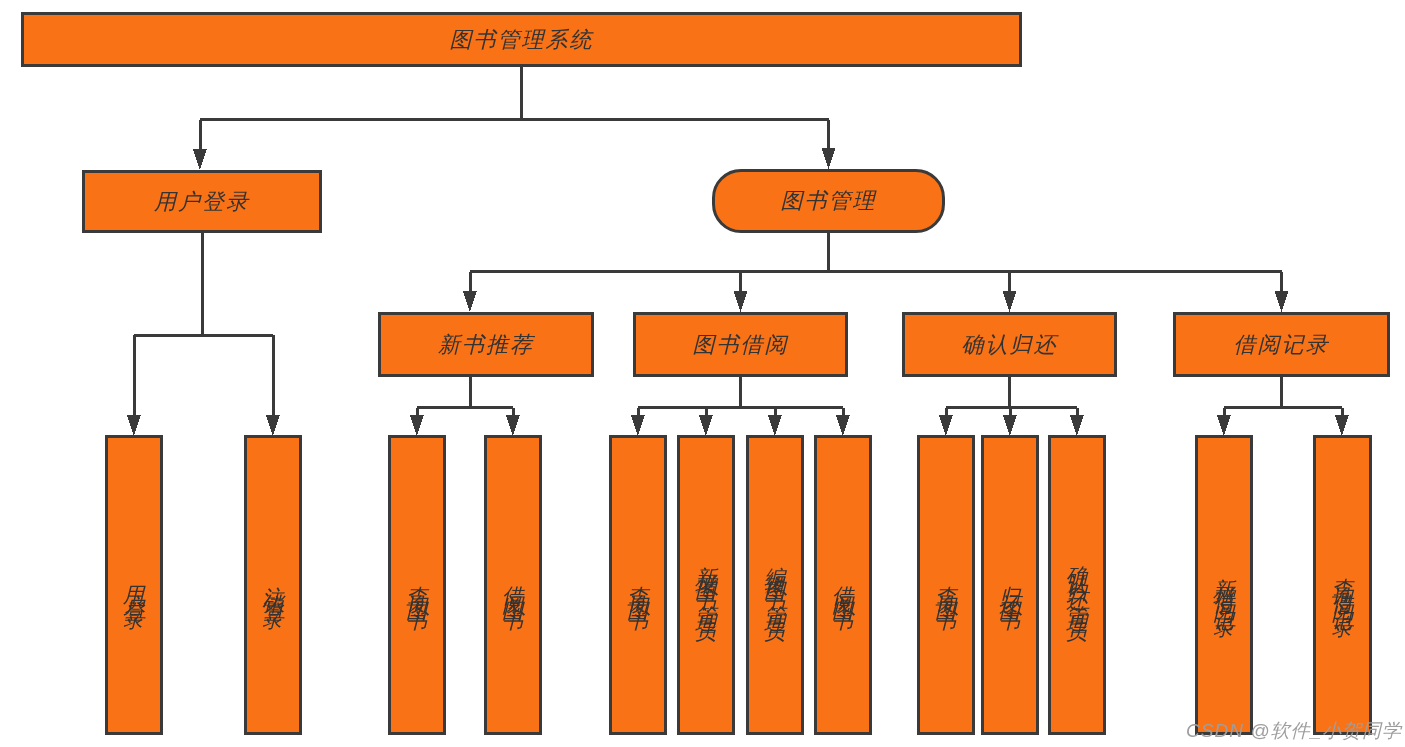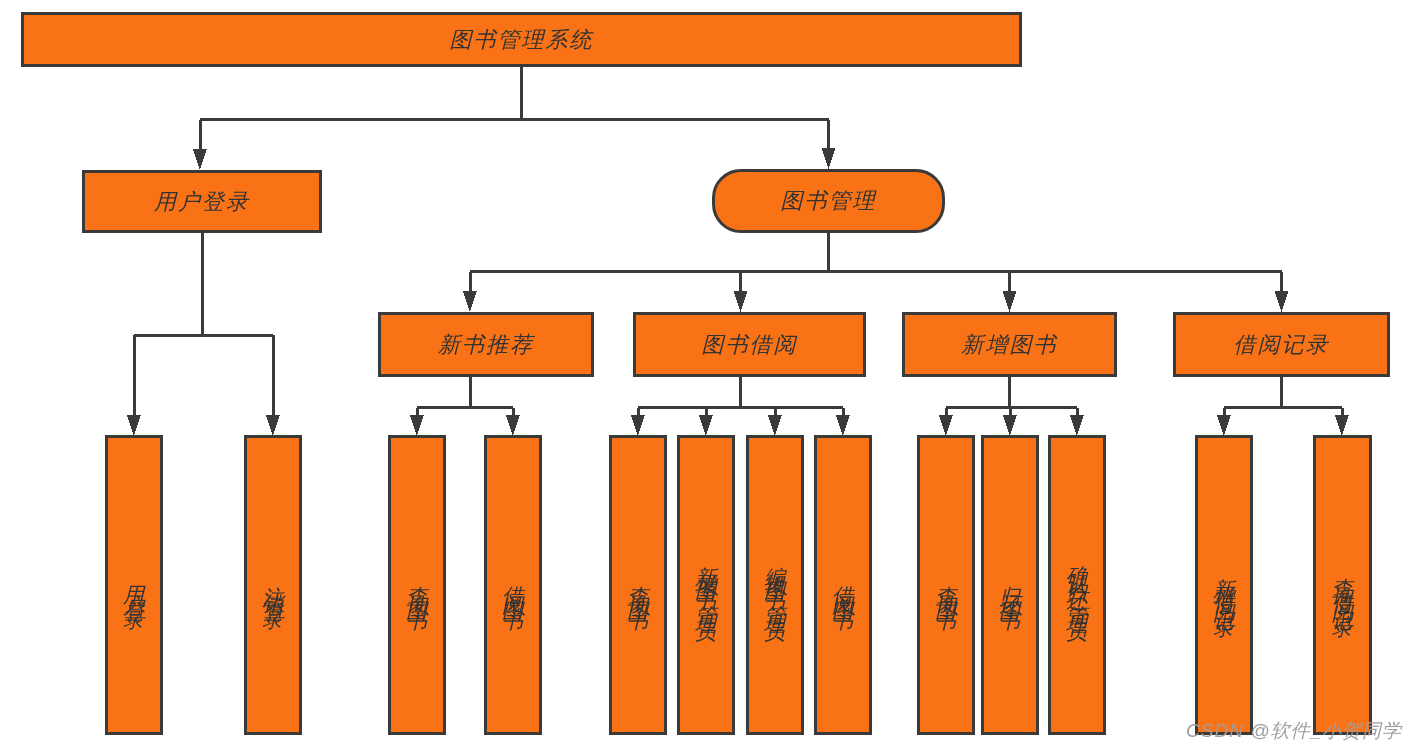--- a/index.html
+++ b/index.html
@@ -120,22 +120,22 @@
       <polygon points="1335,415 1349,415 1342,436"></polygon>
     </g>
   </svg>
 
   <div class="box h" style="left:21px;top:12px;width:1001px;height:55px;">图书管理系统</div>
 
   <div class="box h" style="left:82px;top:170px;width:240px;height:63px;">用户登录</div>
   <div class="box h" style="left:712px;top:169px;width:233px;height:64px;border-radius:29px;">图书管理</div>
 
   <div class="box h" style="left:362px;top:312px;width:216px;height:65px;margin-left:16px;">新书推荐</div>
-  <div class="box h" style="left:633px;top:312px;width:233px;height:65px;">图书借阅</div>
-  <div class="box h" style="left:902px;top:312px;width:215px;height:65px;">新增图书</div>
+  <div class="box h" style="left:633px;top:312px;width:215px;height:65px;">图书借阅</div>
+  <div class="box h" style="left:902px;top:312px;width:215px;height:65px;">确认归还</div>
   <div class="box h" style="left:1173px;top:312px;width:217px;height:65px;">借阅记录</div>
 
   <div class="box v" style="left:105px;top:435px;width:58px;height:300px;">用户登录</div>
   <div class="box v" style="left:244px;top:435px;width:58px;height:300px;">注销登录</div>
 
   <div class="box v" style="left:388px;top:435px;width:58px;height:300px;">查询图书</div>
   <div class="box v" style="left:484px;top:435px;width:58px;height:300px;">借阅图书</div>
 
   <div class="box v" style="left:609px;top:435px;width:58px;height:300px;">查询图书</div>
   <div class="box v" style="left:677px;top:435px;width:58px;height:300px;">新增图书（管理员）</div>

